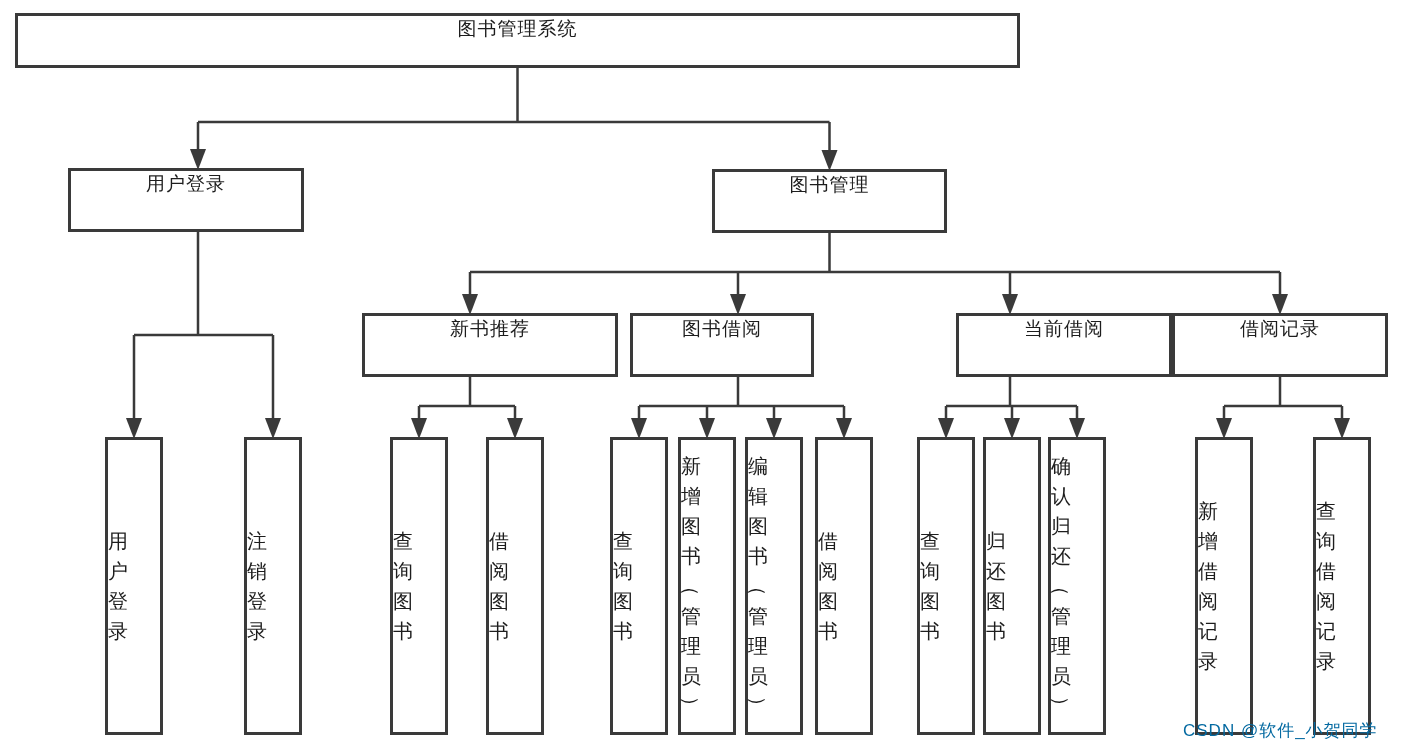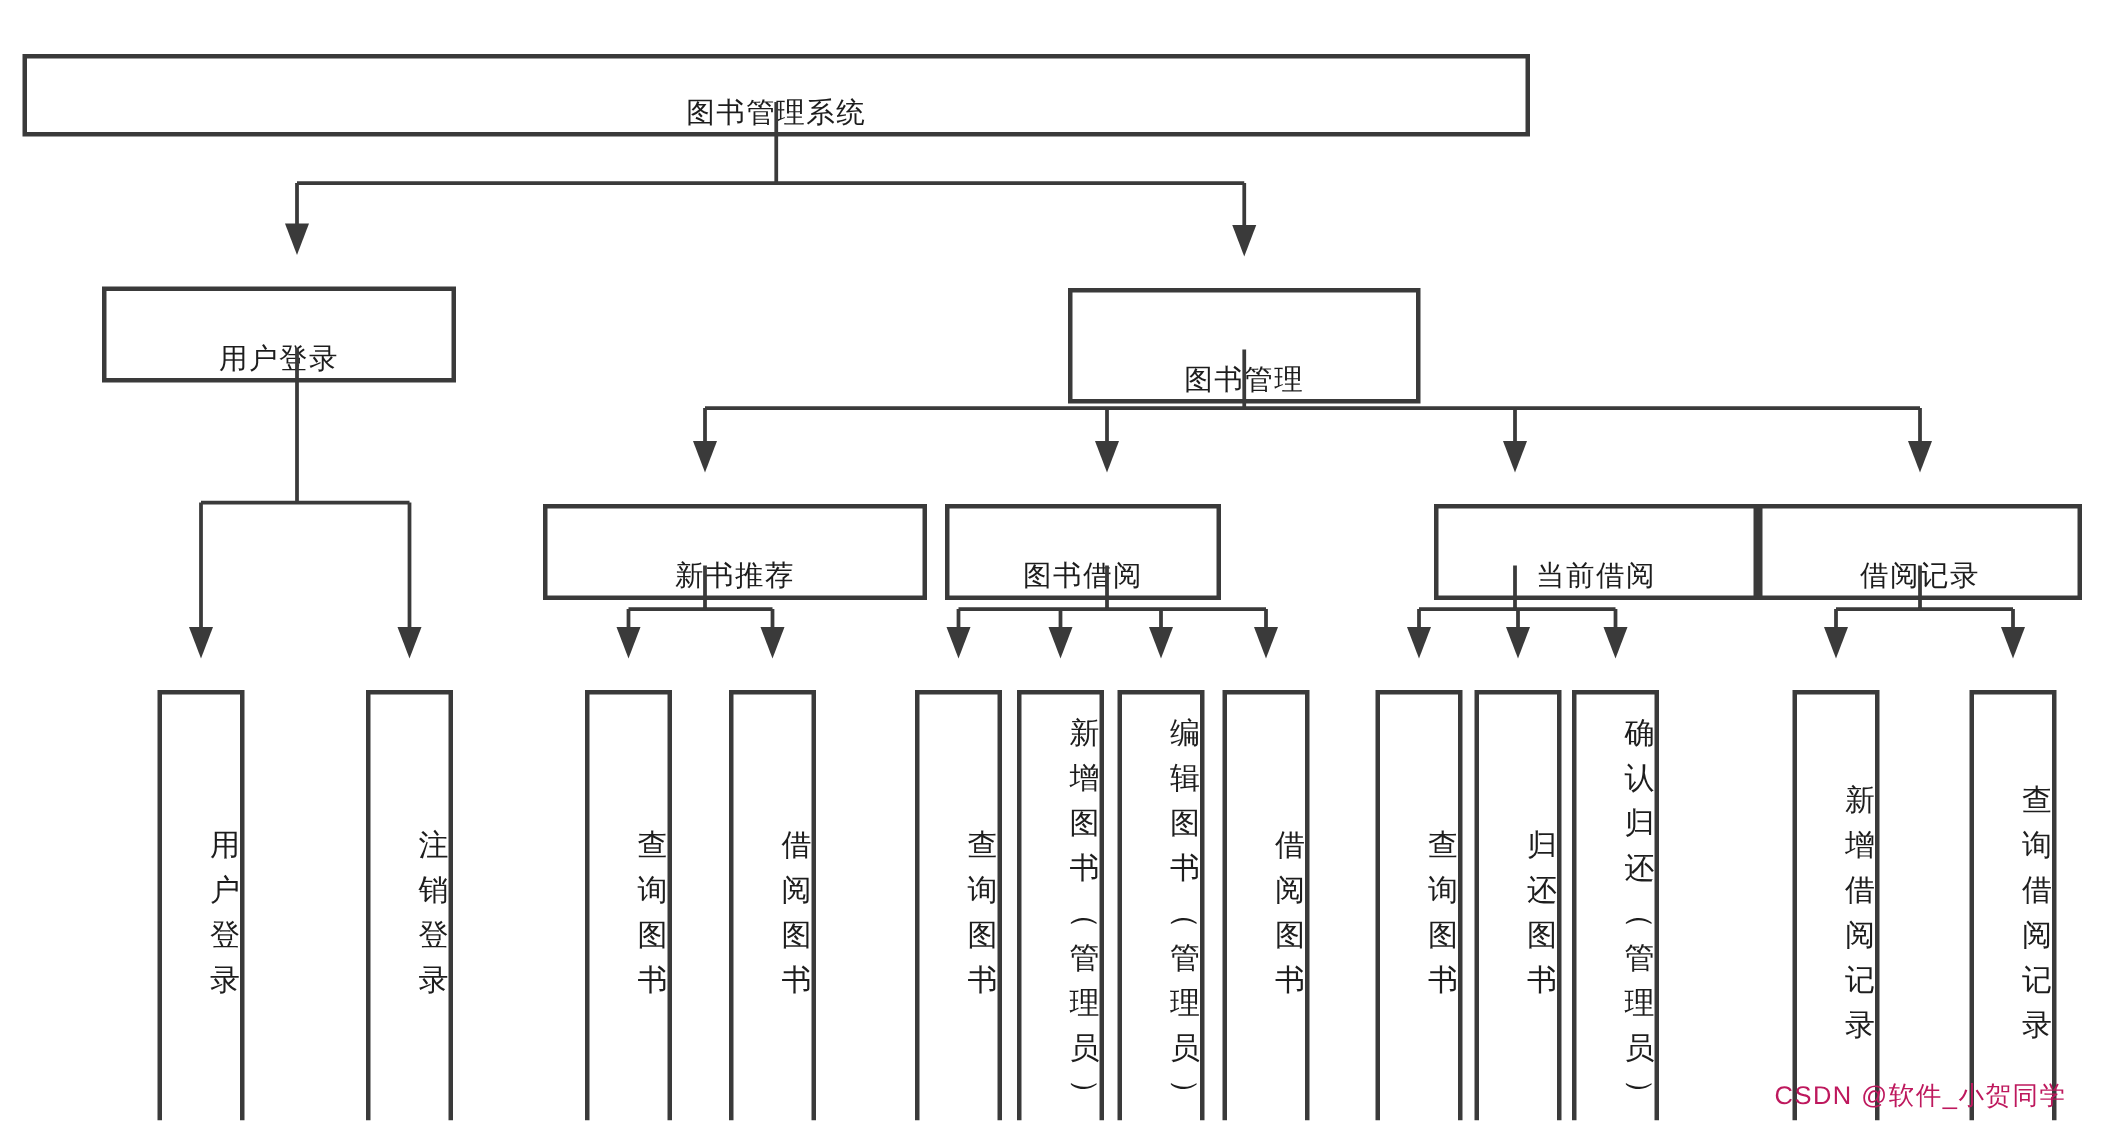--- a/index.html
+++ b/index.html
@@ -17,52 +17,51 @@
     pointer-events: none;
     z-index: 2;
   }
   .node {
     position: absolute;
     box-sizing: border-box;
     border: 3px solid #3a3a3a;
     background: #ffffff;
     color: #1d1d1d;
     display: flex;
-    align-items: flex-end;
+    align-items: flex-start;
     justify-content: center;
     z-index: 1;
-    margin-top: 23px;
   }
   .node.h { font-size: 19px; letter-spacing: 1px; }
   .node.v { flex-direction: column; gap: 10px; font-size: 20px; }
   .vchar { line-height: 1; height: 20px; display: block; }
   .vchar.paren { transform: rotate(90deg); }
   .watermark {
     position: absolute;
     left: 1183px;
     top: 719px;
     font-size: 17px;
-    color: #be185d;
+    color: #0369a1;
     letter-spacing: 1px;
     z-index: 6;
     white-space: nowrap;
   }
 </style>
 </head>
 <body>
 
 <div class="canvas" id="diagram">
   <div class="watermark">CSDN @软件_小贺同学</div>
 <div class="node h" style="left: 15px; top: 13px; width: 1005px; height: 55px;">
       <span>图书管理系统</span>
     </div>
     <div class="node h" style="left: 68px; top: 168px; width: 236px; height: 64px;">
       <span>用户登录</span>
     </div>
-    <div class="node h" style="left: 712px; top: 169px; width: 235px; height: 77px;">
+    <div class="node h" style="left: 712px; top: 169px; width: 235px; height: 64px;">
       <span>图书管理</span>
     </div>
     <div class="node h" style="left: 362px; top: 313px; width: 256px; height: 64px;">
       <span>新书推荐</span>
     </div>
     <div class="node h" style="left: 630px; top: 313px; width: 184px; height: 64px;">
       <span>图书借阅</span>
     </div>
     <div class="node h" style="left: 956px; top: 313px; width: 216px; height: 64px;">
       <span>当前借阅</span>

